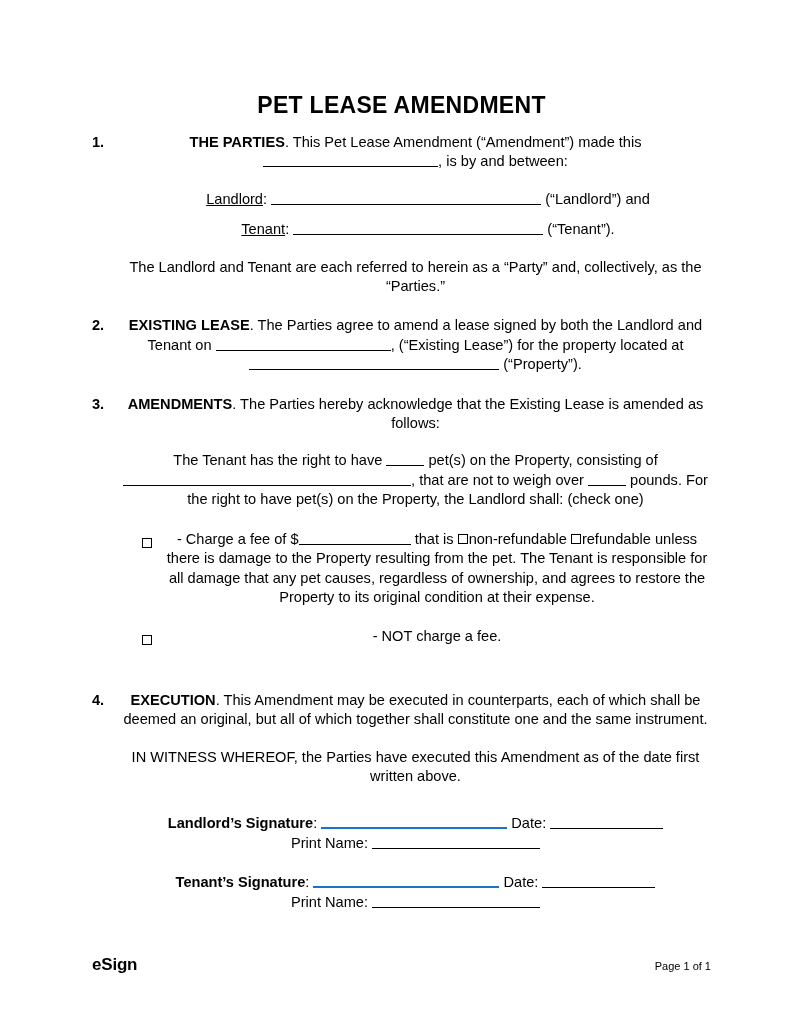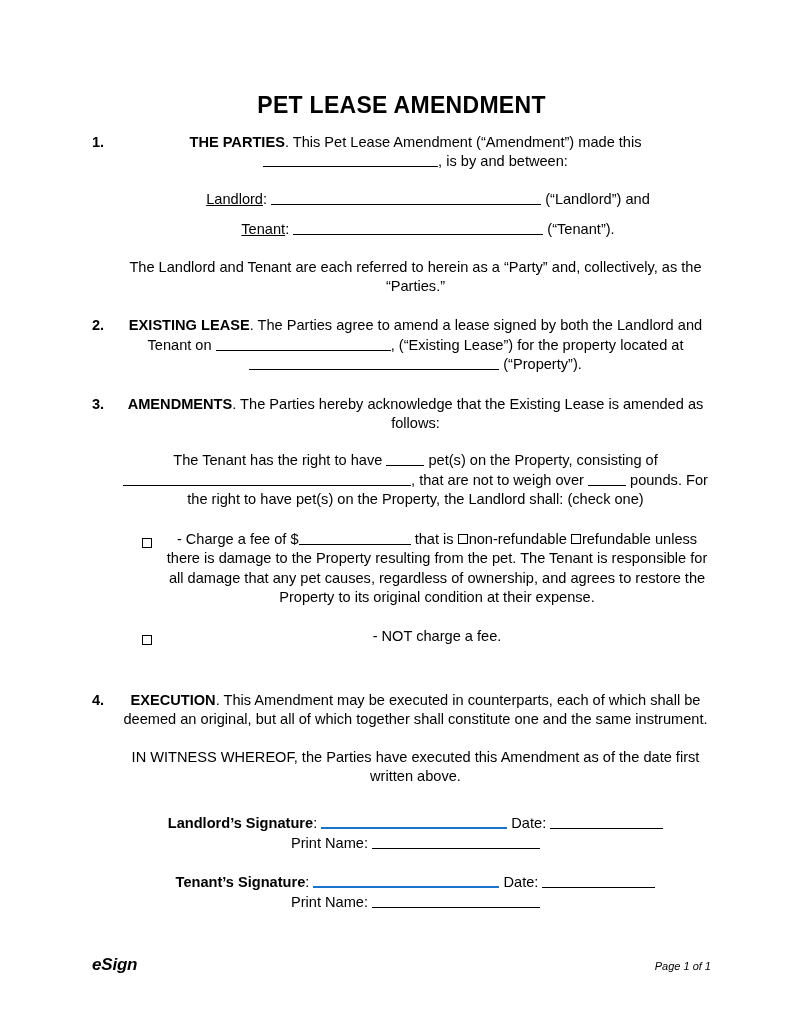--- a/index.html
+++ b/index.html
@@ -122,21 +122,20 @@
     white-space: nowrap;
   }
   .footer {
     position: absolute;
     left: 92px;
     right: 92px;
     top: 955px;
     display: flex;
     justify-content: space-between;
     align-items: baseline;
-    font-style: italic;
   }
   .brand {
     font-size: 17px;
     font-weight: bold;
     letter-spacing: -0.2px;
   }
   .page-num {
     font-size: 11px;
   }
 </style>

